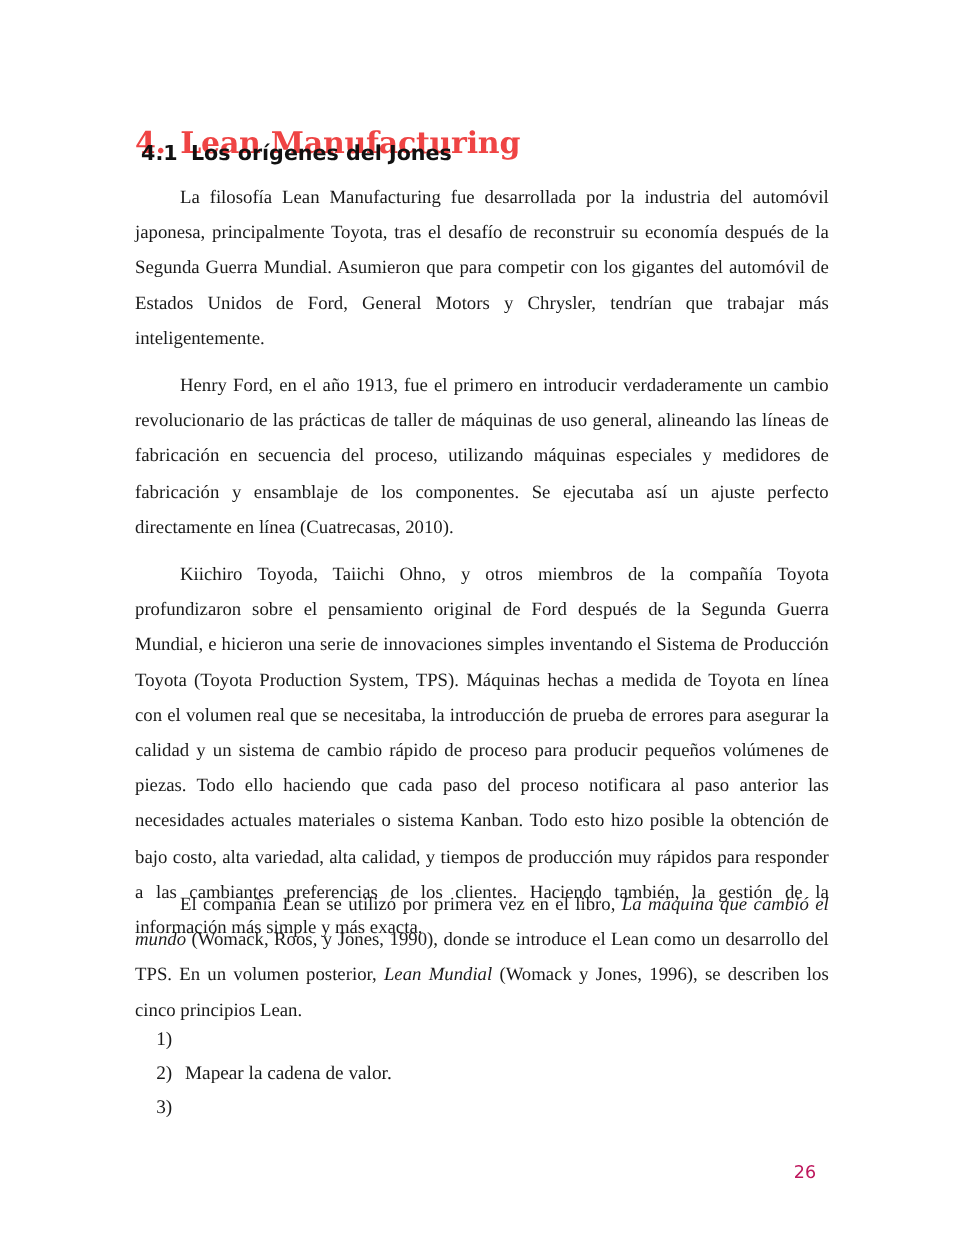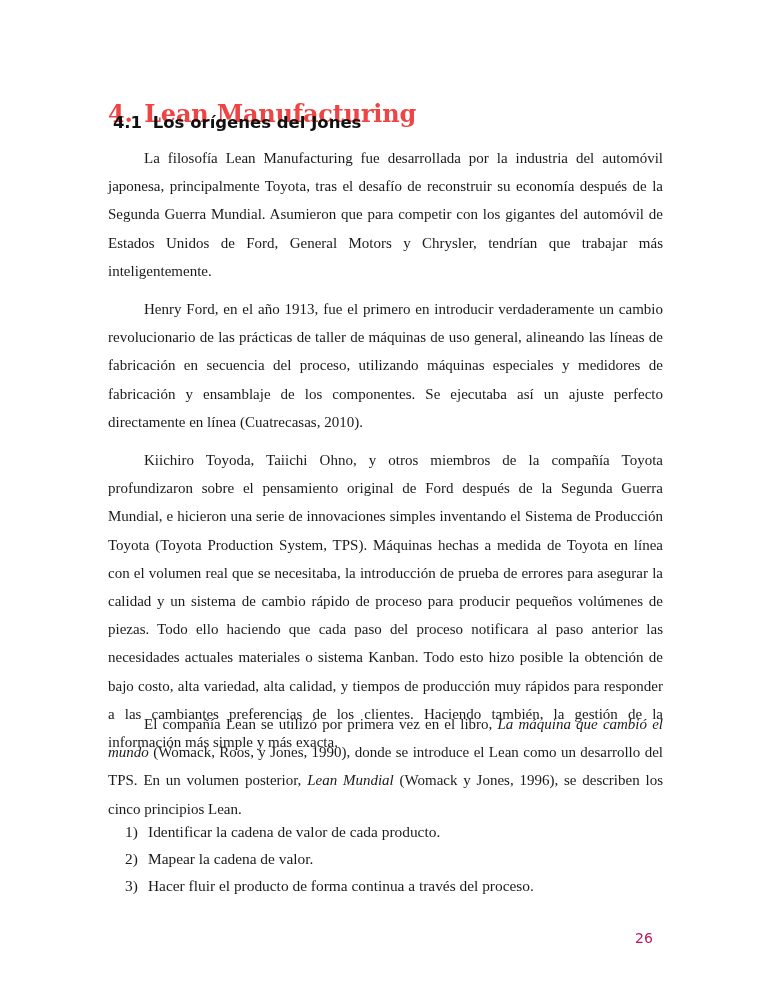--- a/index.html
+++ b/index.html
@@ -48,19 +48,19 @@
     <span class="num">4.1</span>
     <span>Los orígenes del Jones</span>
   </div>
 
   <p class="p" style="top:144px">La filosofía Lean Manufacturing fue desarrollada por la industria del automóvil japonesa, principalmente Toyota, tras el desafío de reconstruir su economía después de la Segunda Guerra Mundial. Asumieron que para competir con los gigantes del automóvil de Estados Unidos de Ford, General Motors y Chrysler, tendrían que trabajar más inteligentemente.</p>
   <p class="p" style="top:295px">Henry Ford, en el año 1913, fue el primero en introducir verdaderamente un cambio revolucionario de las prácticas de taller de máquinas de uso general, alineando las líneas de fabricación en secuencia del proceso, utilizando máquinas especiales y medidores de fabricación y ensamblaje de los componentes. Se ejecutaba  así un ajuste perfecto directamente en línea (Cuatrecasas, 2010).</p>
   <p class="p" style="top:446px">Kiichiro Toyoda, Taiichi Ohno, y otros miembros de la compañía Toyota profundizaron sobre el pensamiento original de Ford después de la Segunda Guerra Mundial, e hicieron una serie de innovaciones simples inventando el Sistema de Producción Toyota (Toyota Production System, TPS). Máquinas hechas a medida de Toyota en línea con el volumen real que se necesitaba, la introducción de prueba de errores para asegurar la calidad y un sistema de cambio rápido de proceso para producir pequeños volúmenes de piezas. Todo ello haciendo que cada paso del proceso notificara al paso anterior las necesidades actuales materiales o sistema Kanban. Todo esto hizo posible la obtención de bajo costo, alta variedad, alta calidad, y tiempos de producción muy rápidos para responder a las cambiantes preferencias de los clientes. Haciendo también, la gestión de la información más simple y más exacta.</p>
   <p class="p" style="top:710px"><span>El compañía Lean se utilizó por primera vez en el libro, </span><em>La máquina que cambió el mundo</em><span> (Womack, Roos, y Jones, 1990), donde se introduce el Lean como un desarrollo del TPS. En un volumen posterior, </span><em>Lean Mundial</em><span> (Womack y Jones, 1996), se describen los cinco principios Lean.</span></p>
 
   <ol class="list">
-    <li><span class="marker">1)</span><span>Identificar la cadena de valor de cada producto.</span></li>
+    <li><span class="marker">1)</span></li>
     <li><span class="marker">2)</span><span>Mapear la cadena de valor.</span></li>
-    <li><span class="marker">3)</span><span>Hacer fluir el producto de forma continua a través del proceso.</span></li>
+    <li><span class="marker">3)</span></li>
   </ol>
 </div>
 
 <div class="pagenum">26</div>
 
 </body></html>

